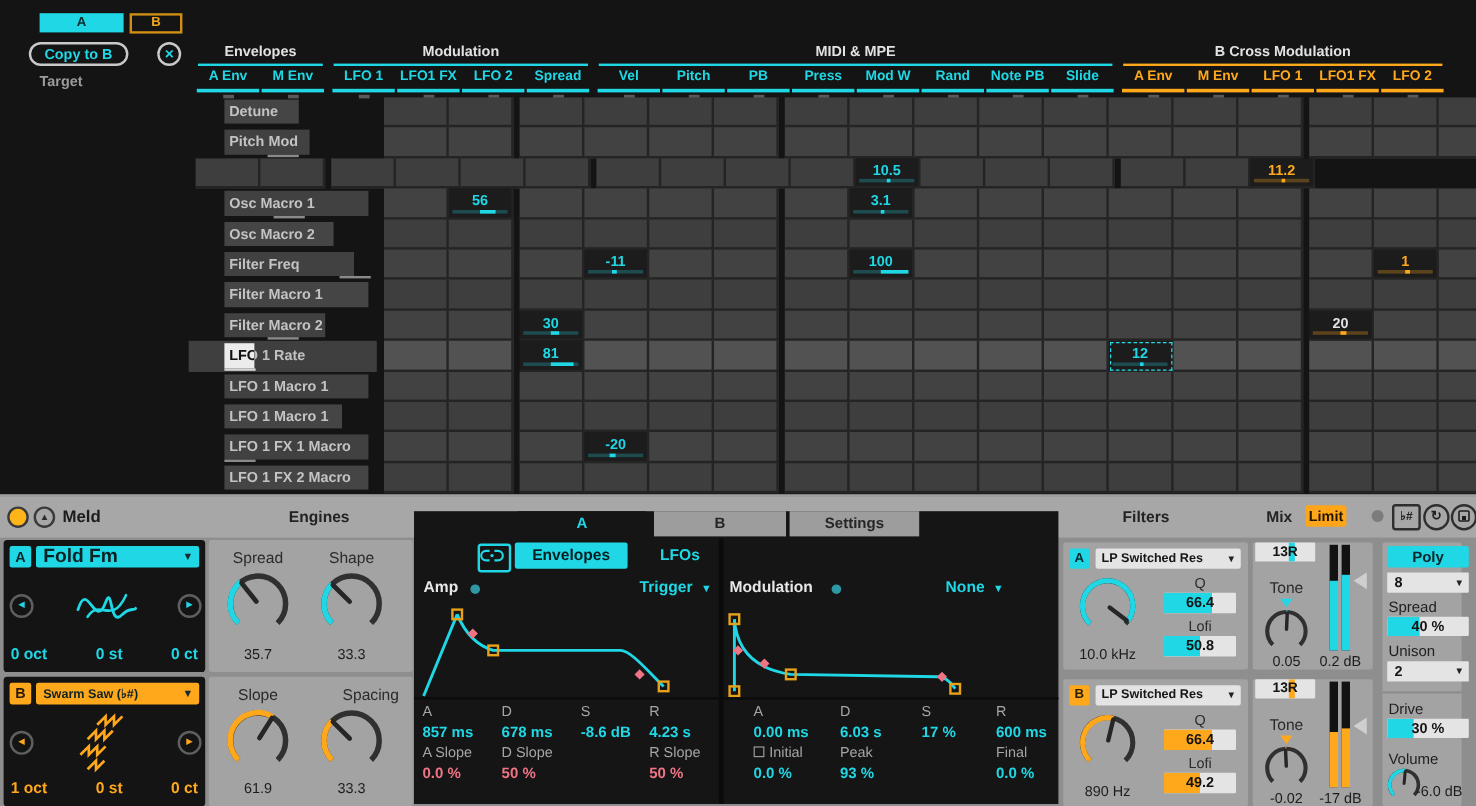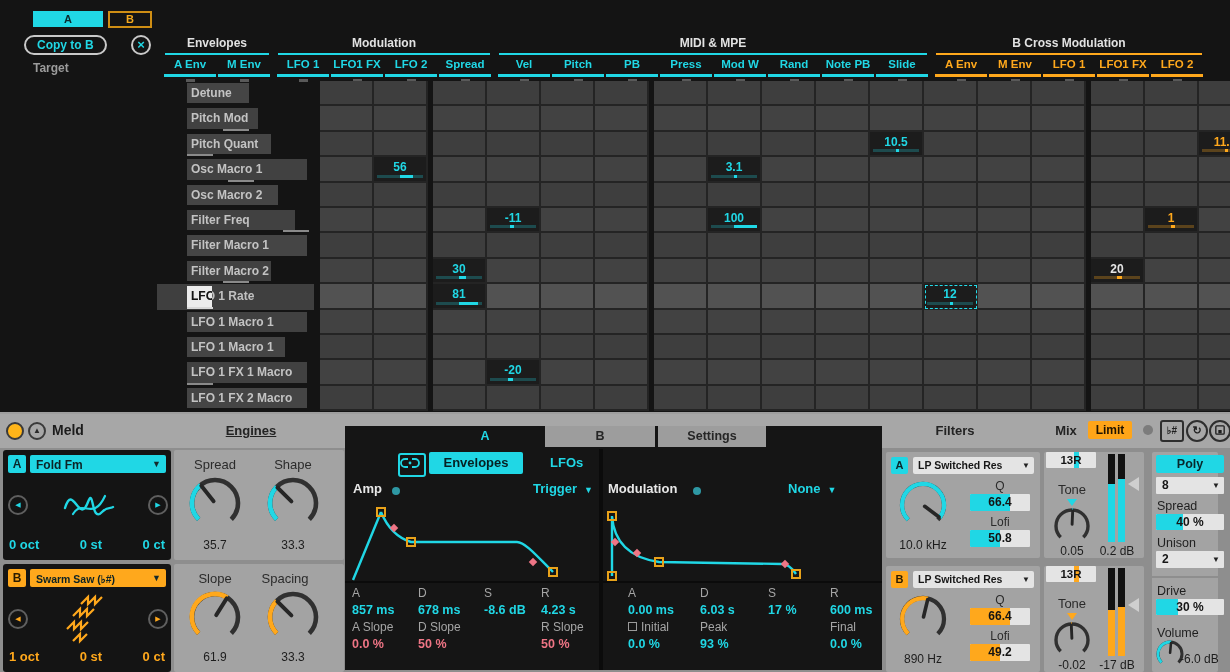--- a/index.html
+++ b/index.html
@@ -50,24 +50,24 @@
   .mx-marker{position:absolute;top:0;bottom:0;}
   
   #device{position:absolute;left:0;top:412px;width:1230px;height:260px;background:#8e8e8e;border-top:2px solid #9e9e9e;}
   #dev-head{position:absolute;left:0;top:0;width:1230px;height:34px;background:#a7a7a7;}
   .pwr{position:absolute;left:6px;top:8px;width:14px;height:14px;border-radius:50%;
        background:#ffb519;border:2px solid#3a3a3a;}
   .fold{position:absolute;left:28px;top:8px;width:14px;height:14px;border-radius:50%;border:2px solid #3a3a3a;
        color:#2a2a2a;font-size:8px;text-align:center;line-height:14px;}
   .dtitle{position:absolute;left:52px;top:8px;font-weight:bold;font-size:14px;color:#1c1c1c;}
   .hlabel{position:absolute;top:9px;font-weight:bold;font-size:13px;color:#232323;text-align:center;}
-  #lbl-engines{left:211px;width:80px;text-decoration:underline;}
+  #lbl-engines{left:226px;width:80px;}
   #lbl-filters{left:915px;width:80px;}
   #lbl-mix{left:1046px;width:40px;}
-  .limitbtn{position:absolute;left:1088px;top:7px;width:44px;height:18px;background:#ffa519;color:#211400;
+  .limitbtn{position:absolute;left:1088px;top:7px;width:34px;height:18px;background:#ffa519;color:#211400;
        font-weight:bold;font-size:12px;text-align:center;line-height:18px;border-radius:2px;}
   .hdot{position:absolute;left:1143px;top:11px;width:10px;height:10px;border-radius:50%;background:#7c7c7c;}
   .sqicon{position:absolute;left:1160px;top:6px;width:20px;height:18px;border:2px solid #2e2e2e;border-radius:3px;
        color:#1e1e1e;font-weight:bold;font-size:10px;text-align:center;line-height:18px;}
   .circicon{position:absolute;top:6px;width:18px;height:18px;border:2px solid #2e2e2e;border-radius:50%;
        color:#1e1e1e;font-weight:bold;font-size:11px;text-align:center;line-height:17px;}
   #ic-reload{left:1186px;}
   #ic-save{left:1209px;}
   
   .engbox{position:absolute;left:3px;width:168px;background:#141414;border-radius:3px;}
@@ -343,25 +343,20 @@
           <div class="mx-cell"></div>
           <div class="mx-cell"></div>
           <div class="mx-cell"></div>
           <div class="mx-cell"></div>
           <div class="mx-sep"></div>
           <div class="mx-cell"></div>
           <div class="mx-cell"></div>
           <div class="mx-cell"></div>
         </div>
         <div class="mx-row">
-          <div class="mx-labwrap">
-            <div class="mx-block" style="width: 84.32px;"></div>
-            <div class="mx-ltext">Pitch Quant</div>
-            <div class="mx-ltick" style="left: 30.4px;"></div>
-          </div>
           <div class="mx-lead"></div>
           <div class="mx-cell"></div>
           <div class="mx-cell"></div>
           <div class="mx-sep"></div>
           <div class="mx-cell"></div>
           <div class="mx-cell"></div>
           <div class="mx-cell"></div>
           <div class="mx-cell"></div>
           <div class="mx-sep"></div>
           <div class="mx-cell"></div>
@@ -731,21 +726,21 @@
         <svg width="10" height="10" viewBox="0 0 12 12" style="margin-top:3px">
           <rect x="1" y="1" width="10" height="10" rx="1" fill="none" stroke="#1e1e1e" stroke-width="1.6"></rect>
           <rect x="4" y="6" width="4" height="4" fill="#1e1e1e"></rect>
         </svg>
       </div>
     </div>
 
     <div class="engbox" id="engA">
       <div class="badge bcyan">A</div>
       <div class="engdd" style="background:#20d7e5">
-        <span style="font-size:12px">Fold Fm</span>
+        <span style="font-size:16px">Fold Fm</span>
         <span class="dd-ar">▼</span>
       </div>
       <div class="engarrow" style="left:5px;color:#20d7e5;border-color:#5f5f5f">◀</div>
       <div class="engarrow" style="left:145px;color:#20d7e5">▶</div>
       <svg class="wave" width="62" height="54" viewBox="0 0 62 54">
         <path d="M8,30 C16,4 22,48 31,24 C37,8 34,46 45,34 C51,28 54,31 56,29" fill="none" stroke="#20d7e5" stroke-width="2.4" stroke-linecap="round"></path>
         <path d="M16,36 C26,20 36,44 48,18" fill="none" stroke="#20d7e5" stroke-width="2.2" stroke-linecap="round"></path>
       </svg>
       <div class="engbot" style="color:#20d7e5">
         <span>0 oct</span>
@@ -788,21 +783,21 @@
       <div style="position:absolute;left:92px;top:26px"><svg width="54" height="54">
             <path d="M10.7,43.3 A23,23 0 1 1 43.3,43.3" fill="none" stroke="#303030" stroke-width="4.590000000000001"></path>
             <path d="M10.7,43.3 A23,23 0 0 1 10.7,10.8" fill="none" stroke="#20d7e5" stroke-width="4.590000000000001"></path>
             <line x1="25.4" y1="25.4" x2="11.4" y2="11.5" stroke="#262626" stroke-width="3.9015000000000004" stroke-linecap="round"></line>
           </svg></div>
       <div class="kval" style="left:6px;top:88px">35.7</div>
       <div class="kval" style="left:84px;top:88px">33.3</div>
     </div>
     <div class="panel" id="macB">
       <div class="klabel" style="left:6px">Slope</div>
-      <div class="klabel" style="left:76px">Spacing</div>
+      <div class="klabel" style="left:100px">Spacing</div>
       <div style="position:absolute;left:14px;top:26px"><svg width="54" height="54">
             <path d="M10.7,43.3 A23,23 0 1 1 43.3,43.3" fill="none" stroke="#303030" stroke-width="4.590000000000001"></path>
             <path d="M10.7,43.3 A23,23 0 0 1 39.2,7.5" fill="none" stroke="#ffa81c" stroke-width="4.590000000000001"></path>
             <line x1="28.2" y1="25.1" x2="38.7" y2="8.4" stroke="#262626" stroke-width="3.9015000000000004" stroke-linecap="round"></line>
           </svg></div>
       <div style="position:absolute;left:92px;top:26px"><svg width="54" height="54">
             <path d="M10.7,43.3 A23,23 0 1 1 43.3,43.3" fill="none" stroke="#303030" stroke-width="4.590000000000001"></path>
             <path d="M10.7,43.3 A23,23 0 0 1 10.7,10.8" fill="none" stroke="#ffa81c" stroke-width="4.590000000000001"></path>
             <line x1="25.4" y1="25.4" x2="11.4" y2="11.5" stroke="#262626" stroke-width="3.9015000000000004" stroke-linecap="round"></line>
           </svg></div>

